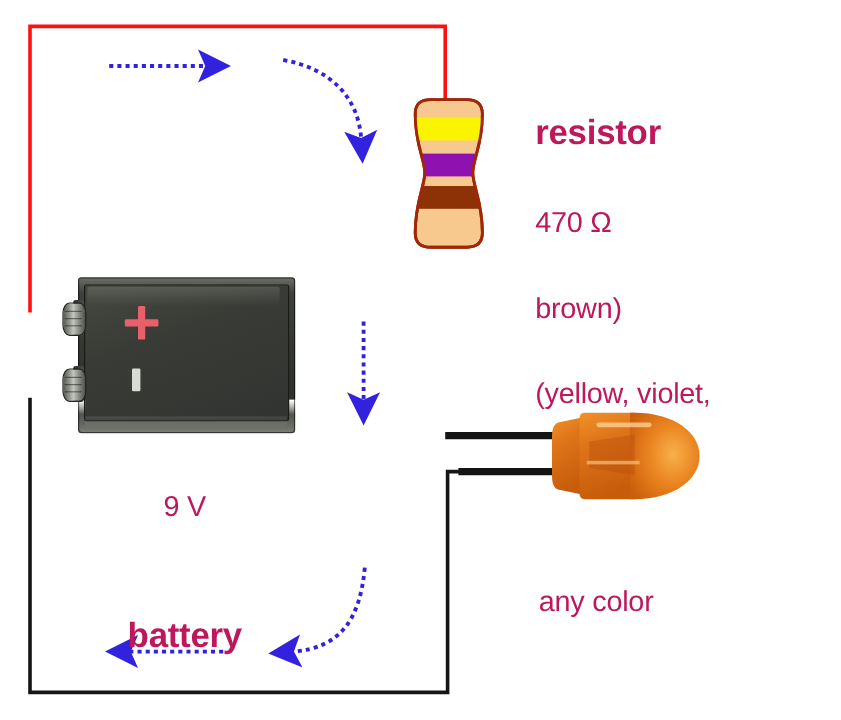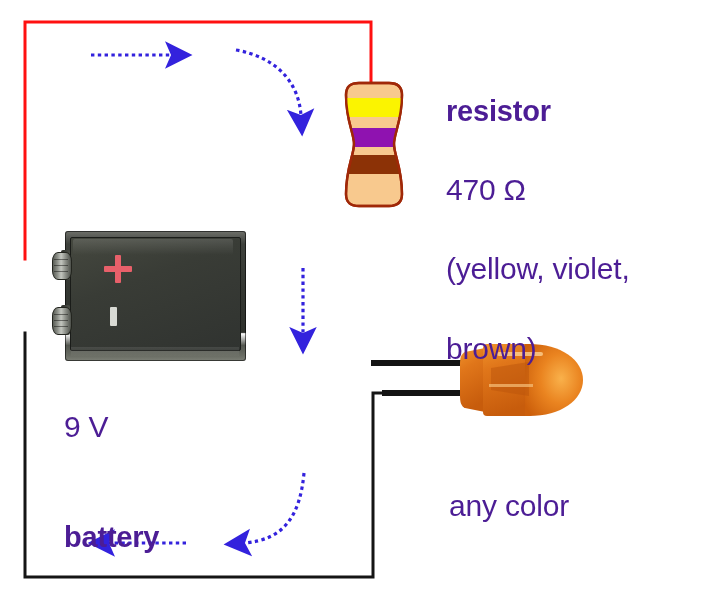--- a/index.html
+++ b/index.html
@@ -22,48 +22,48 @@
     position: absolute;
     left: 0;
     top: 0;
     width: 701px;
     height: 600px;
   }
 
   
   .label-block {
     position: absolute;
-    color: #4c1d95;
+    color: #be185d;
     line-height: 1.28;
     white-space: pre;
   }
   .lbl-head {
     font-weight: bold;
     font-size: 29px;
     letter-spacing: -0.2px;
   }
   .lbl-body {
     font-weight: normal;
-    font-size: 30px;
+    font-size: 24px;
     letter-spacing: -0.2px;
   }
 
   #resistor-label {
     left: 446px;
     top: 52px;
   }
   #led-label {
     left: 449px;
     top: 446px;
   }
   #battery-label {
     left: 64px;
     top: 367px;
     width: 180px;
-    text-align: left;
+    text-align: center;
   }
   #battery-label .lbl-body { display: block; }
   #battery-label .lbl-head { display: block; margin-top: 32px; }
 
   
   #battery {
     position: absolute;
     left: 65px;
     top: 231px;
     width: 181px;
@@ -323,22 +323,22 @@
     <div class="bat-term" id="bat-term-neg">
       <div class="ridge" style="top:6px"></div>
       <div class="ridge" style="top:12px"></div>
       <div class="ridge" style="top:18px"></div>
     </div>
   </div>
 
   <div id="resistor-label" class="label-block">
     <div class="lbl-head">resistor</div>
     <div class="lbl-body">470 Ω</div>
+    <div class="lbl-body">brown)</div>
     <div class="lbl-body">(yellow, violet,</div>
-    <div class="lbl-body">brown)</div>
   </div>
 
   <div id="led-label" class="label-block">
     <div class="lbl-body">any color</div>
   </div>
 
   <div id="battery-label" class="label-block">
     <span class="lbl-body">9 V</span>
     <span class="lbl-head">battery</span>
   </div>

